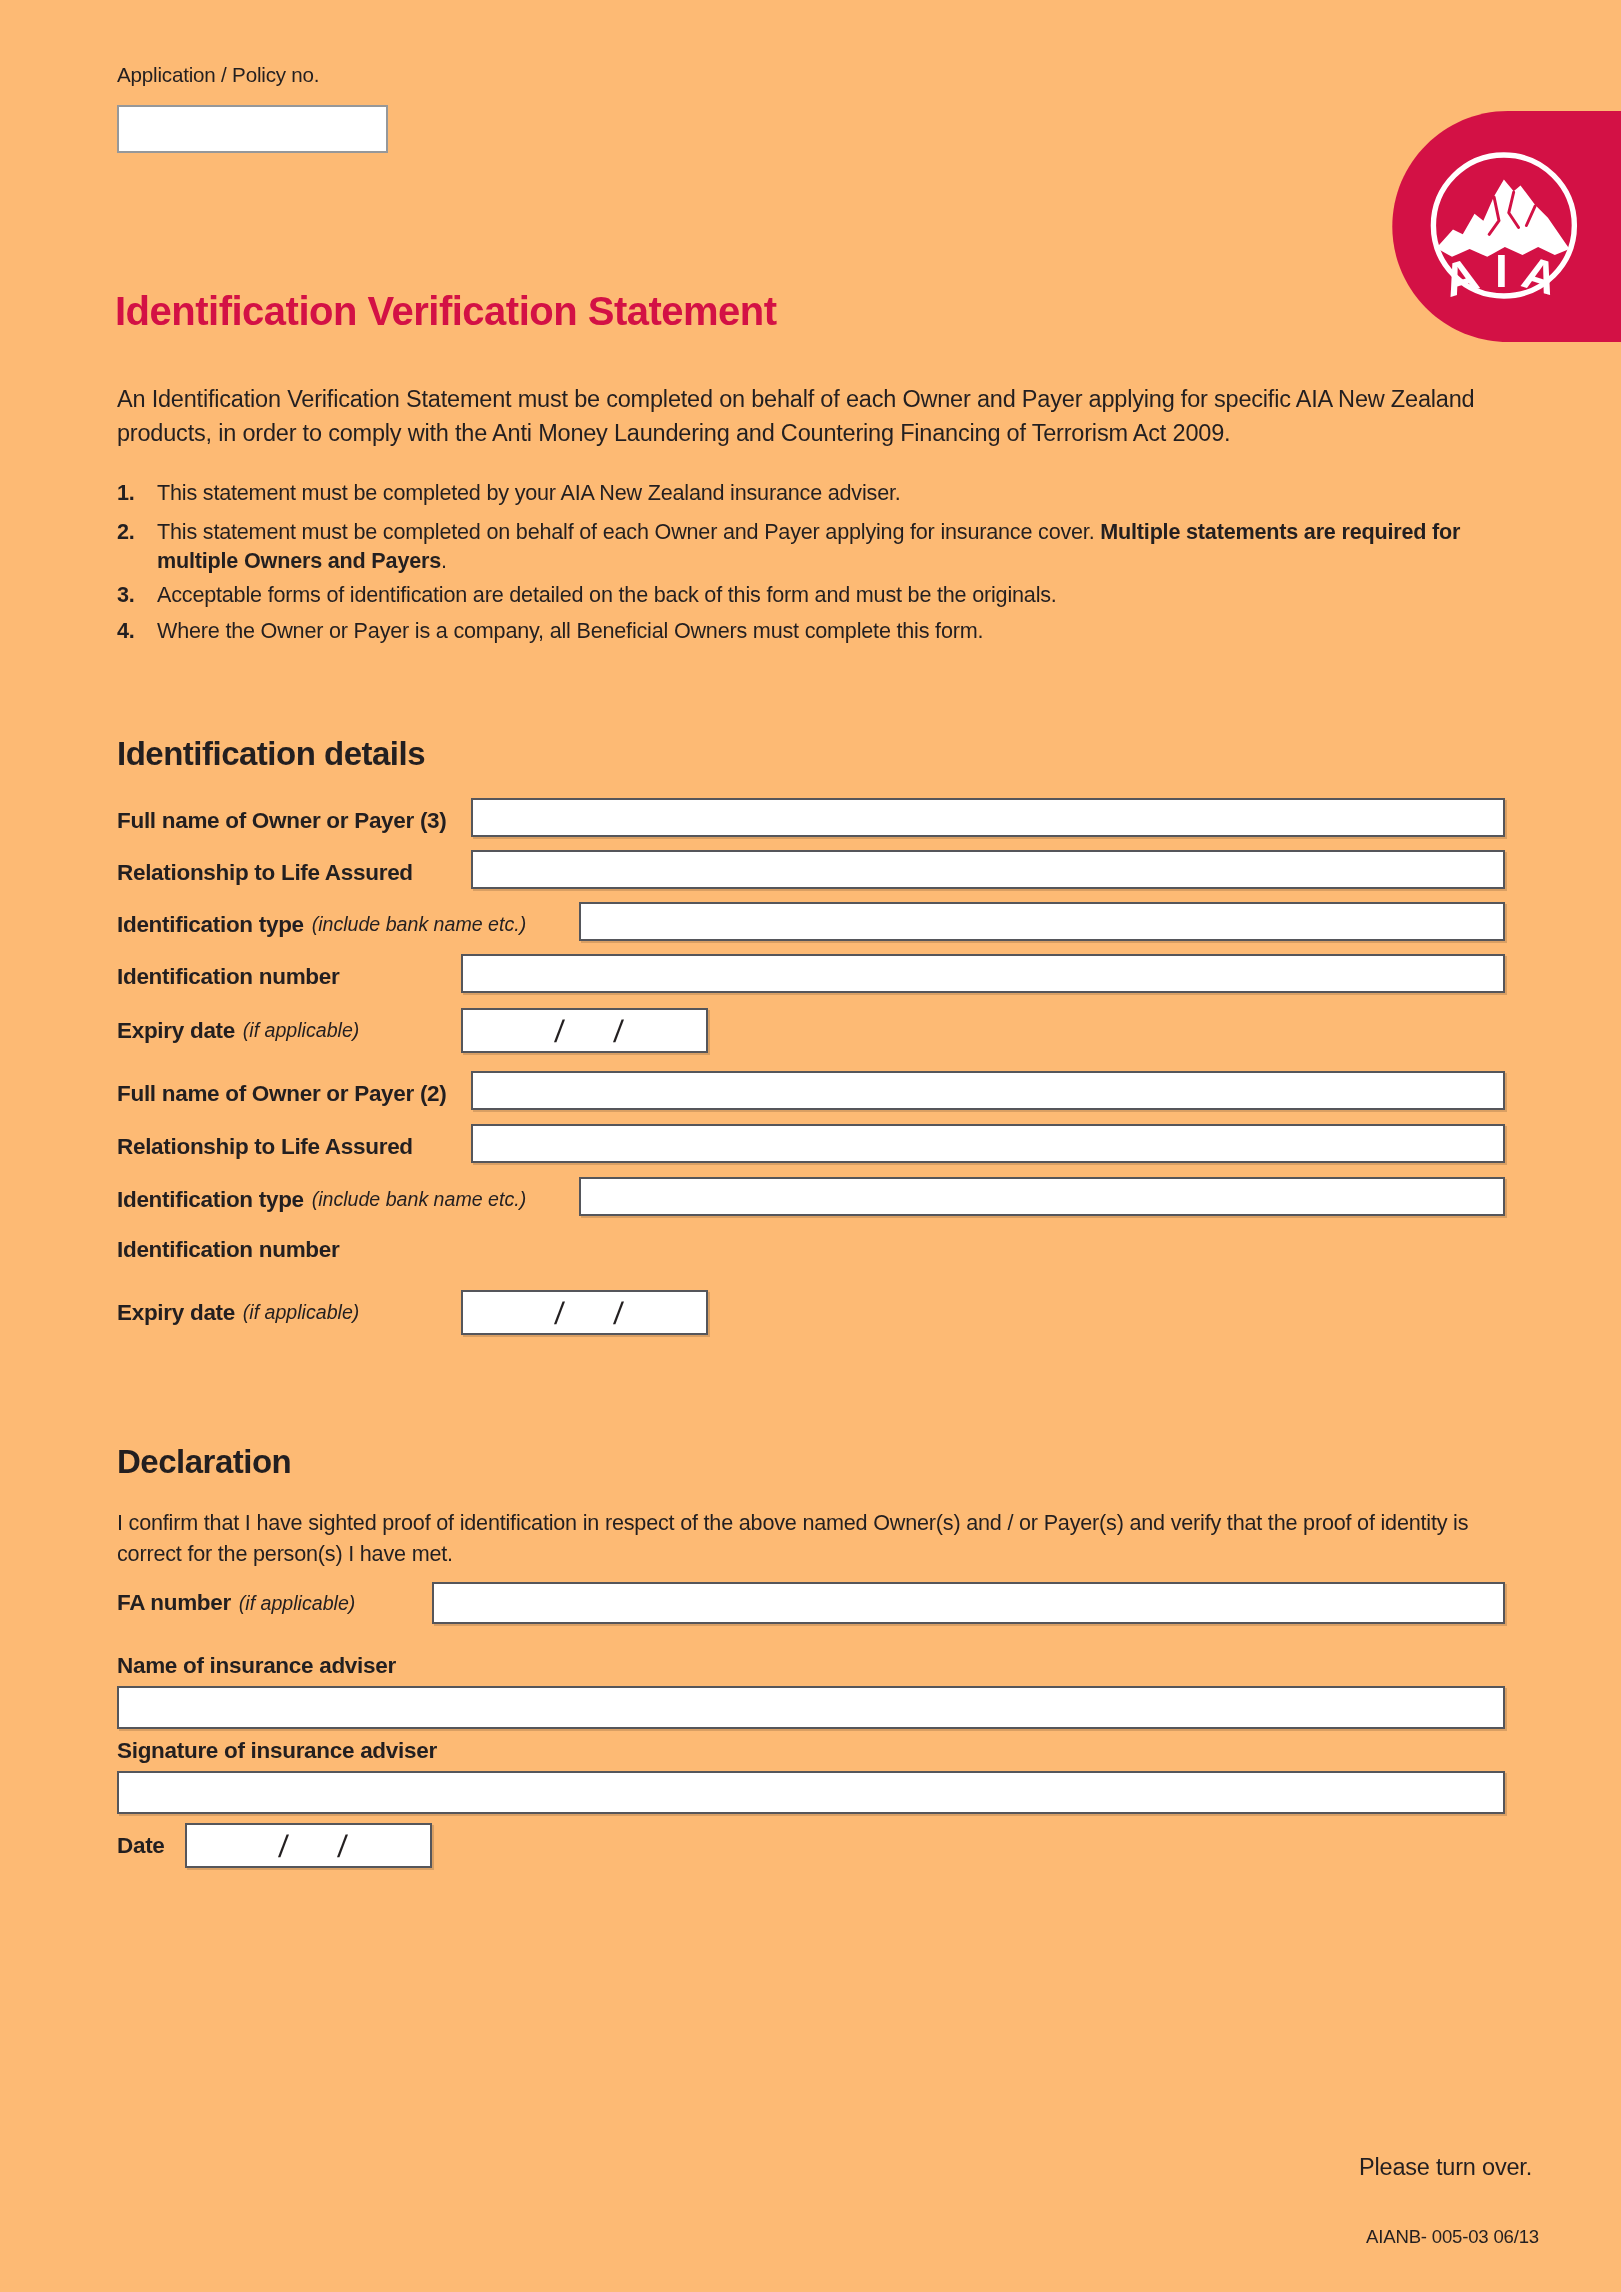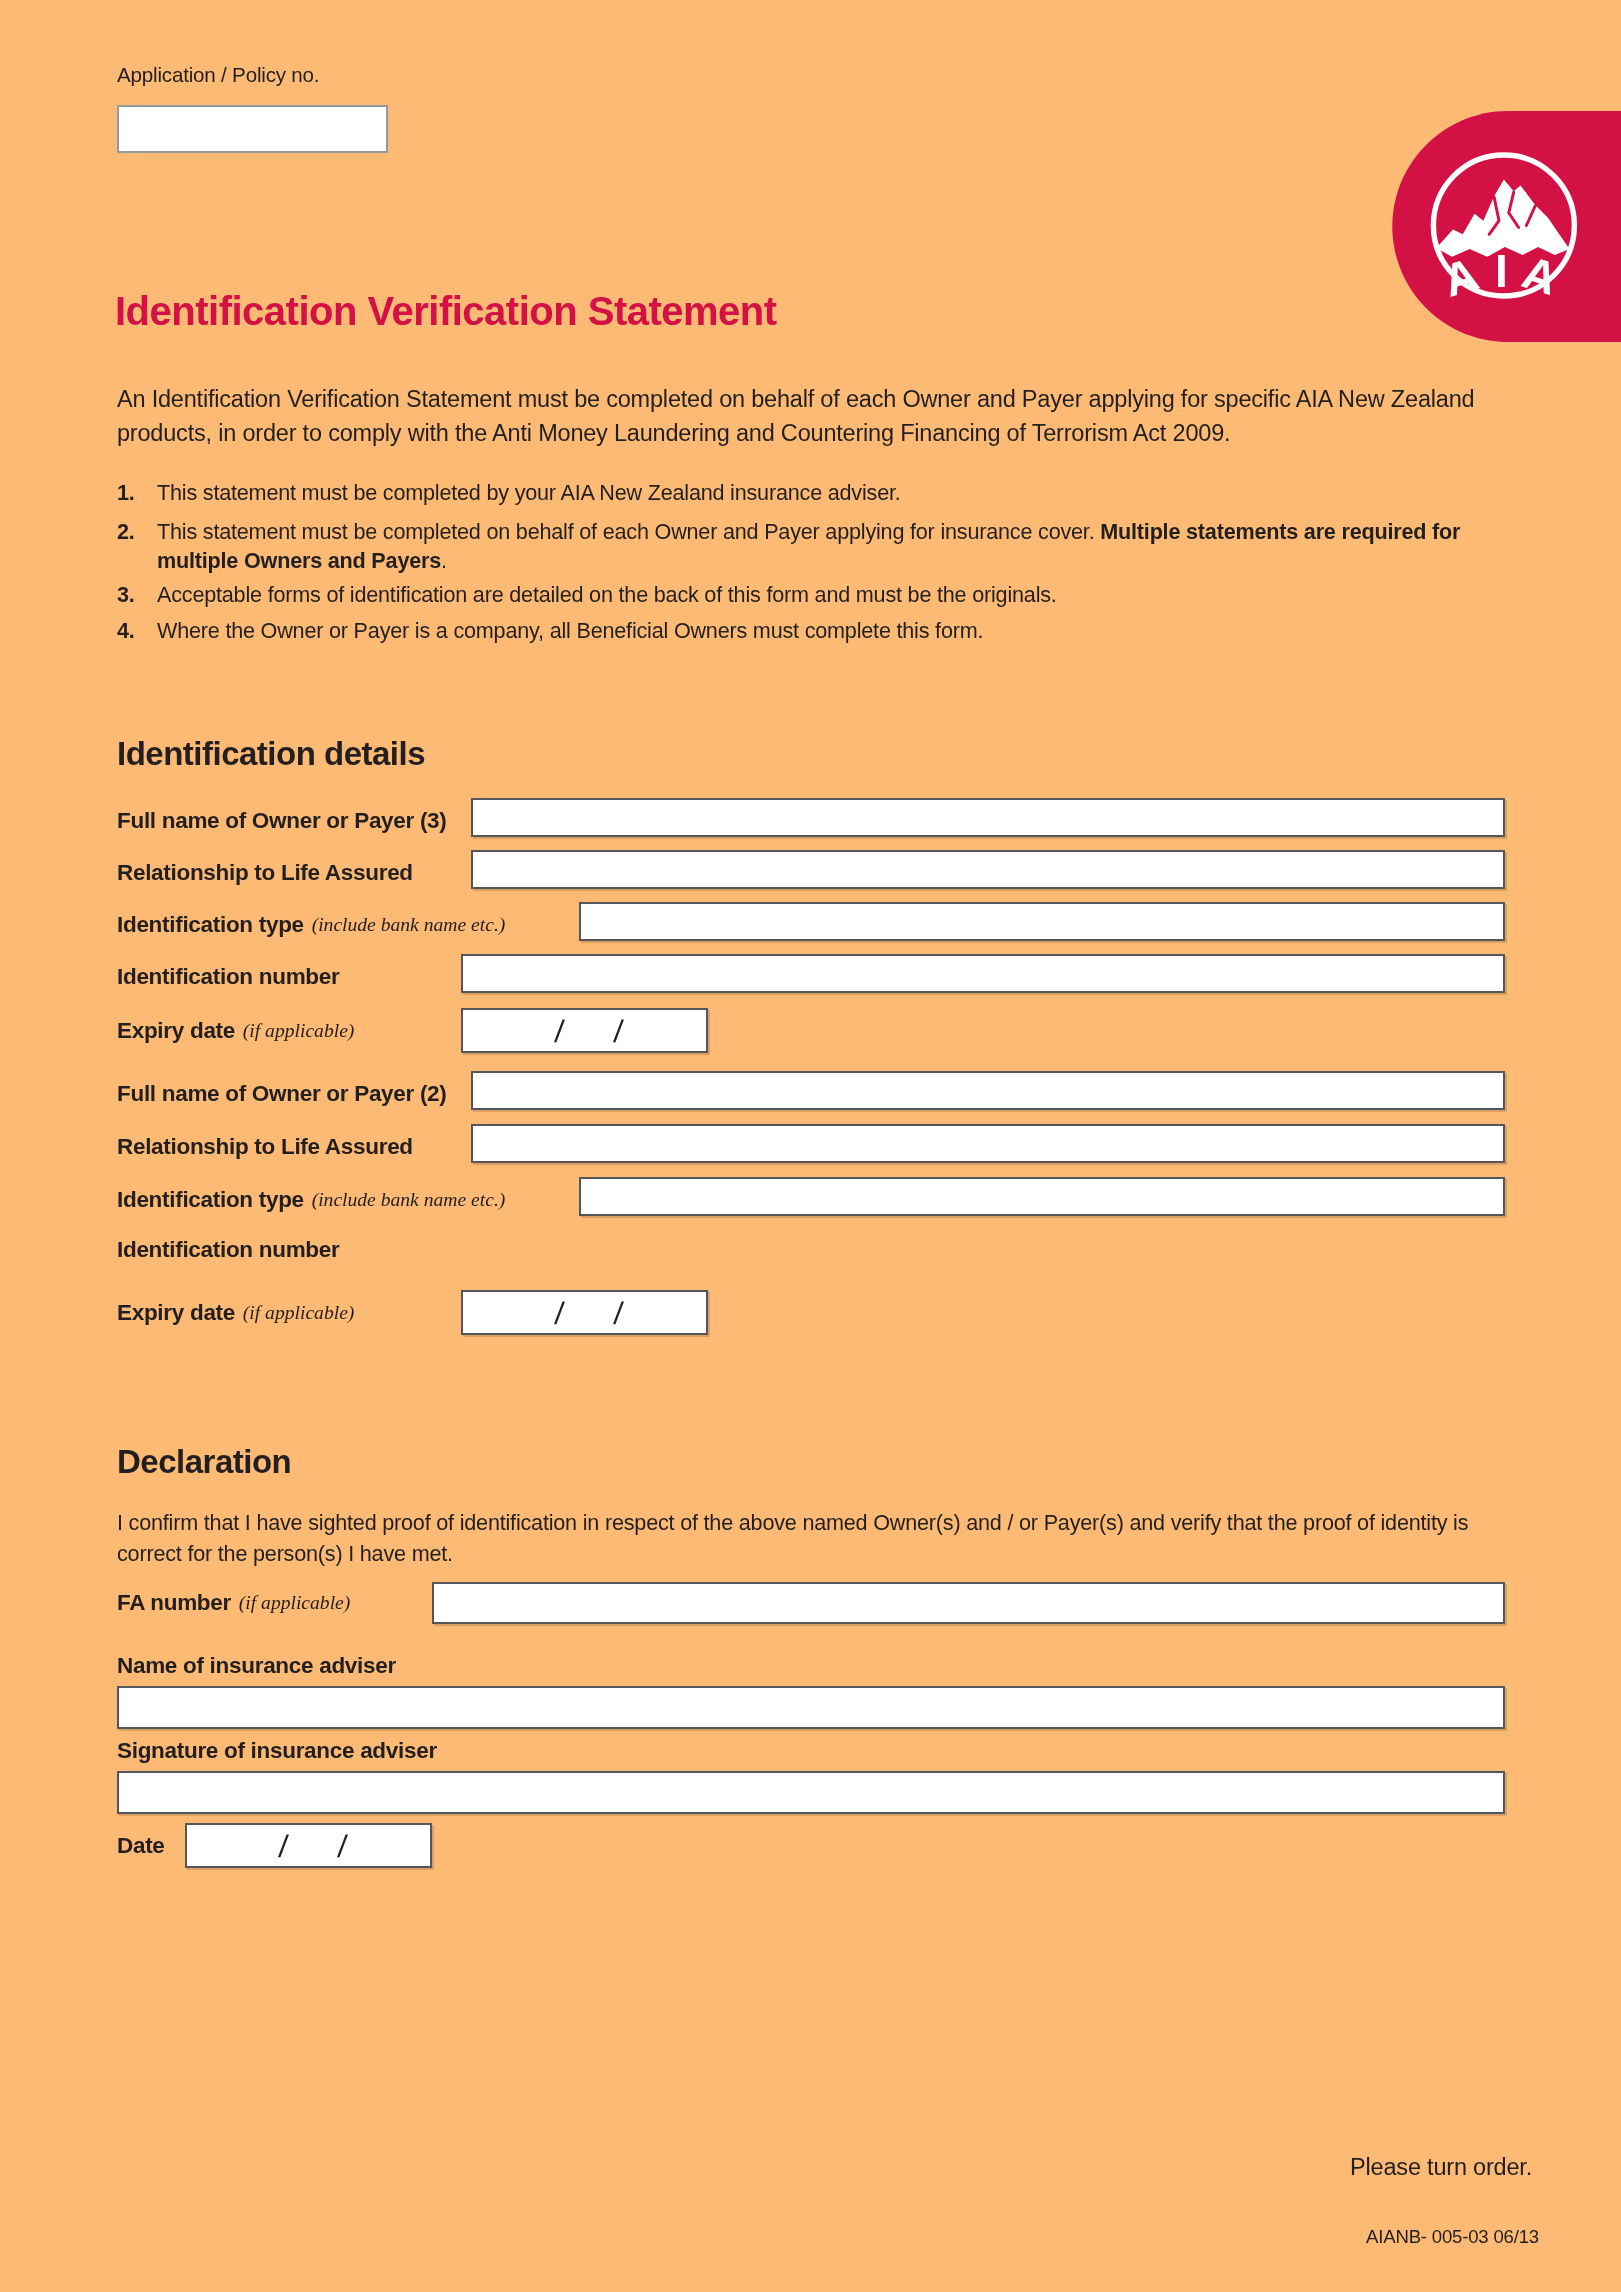--- a/index.html
+++ b/index.html
@@ -34,21 +34,21 @@
   .note-item b{font-weight:bold;}
   
   .h2{font-size:33px;font-weight:bold;letter-spacing:-0.5px;left:117px;}
   
   .frow{position:absolute;left:117px;width:1388px;height:45px;}
   .flabel{
     position:absolute;left:0;top:0;height:100%;
     display:flex;align-items:center;
     font-size:22.5px;font-weight:bold;letter-spacing:-0.3px;white-space:nowrap;
   }
-  .flabel .note{font-weight:normal;font-style:italic;font-size:19.6px;margin-left:7.8px;letter-spacing:0;font-family:Liberation Serif, serif;}
+  .flabel .note{font-weight:normal;font-style:italic;font-size:19.6px;margin-left:7.8px;letter-spacing:0;}
   .fbox{
     position:absolute;top:0;background:#fff;
     border:2px solid #55565B;
     box-shadow:2px 2px 0 rgba(0,0,0,0.14);
     box-sizing:border-box;height:39px;
   }
   .fbox.tall{height:45px;}
   .datebox{
     position:absolute;top:0;width:247px;height:45px;background:#fff;
     border:2px solid #55565B;box-shadow:2px 2px 0 rgba(0,0,0,0.14);
@@ -215,17 +215,17 @@
   <div class="frow" style="top:1823px;height:45px;">
     <div class="flabel">
         <span>Date</span>
       </div>
     <div class="datebox" style="left:68px;">
       <span class="sep s1">/</span>
       <span class="sep s2">/</span>
     </div>
   </div>
 
-  <div class="abs turn-over">Please turn order.</div>
+  <div class="abs turn-over">Please turn over.</div>
   <div class="abs form-code">AIANB- 005-03 06/13</div>
 
 </div>
 
 
 </body></html>

